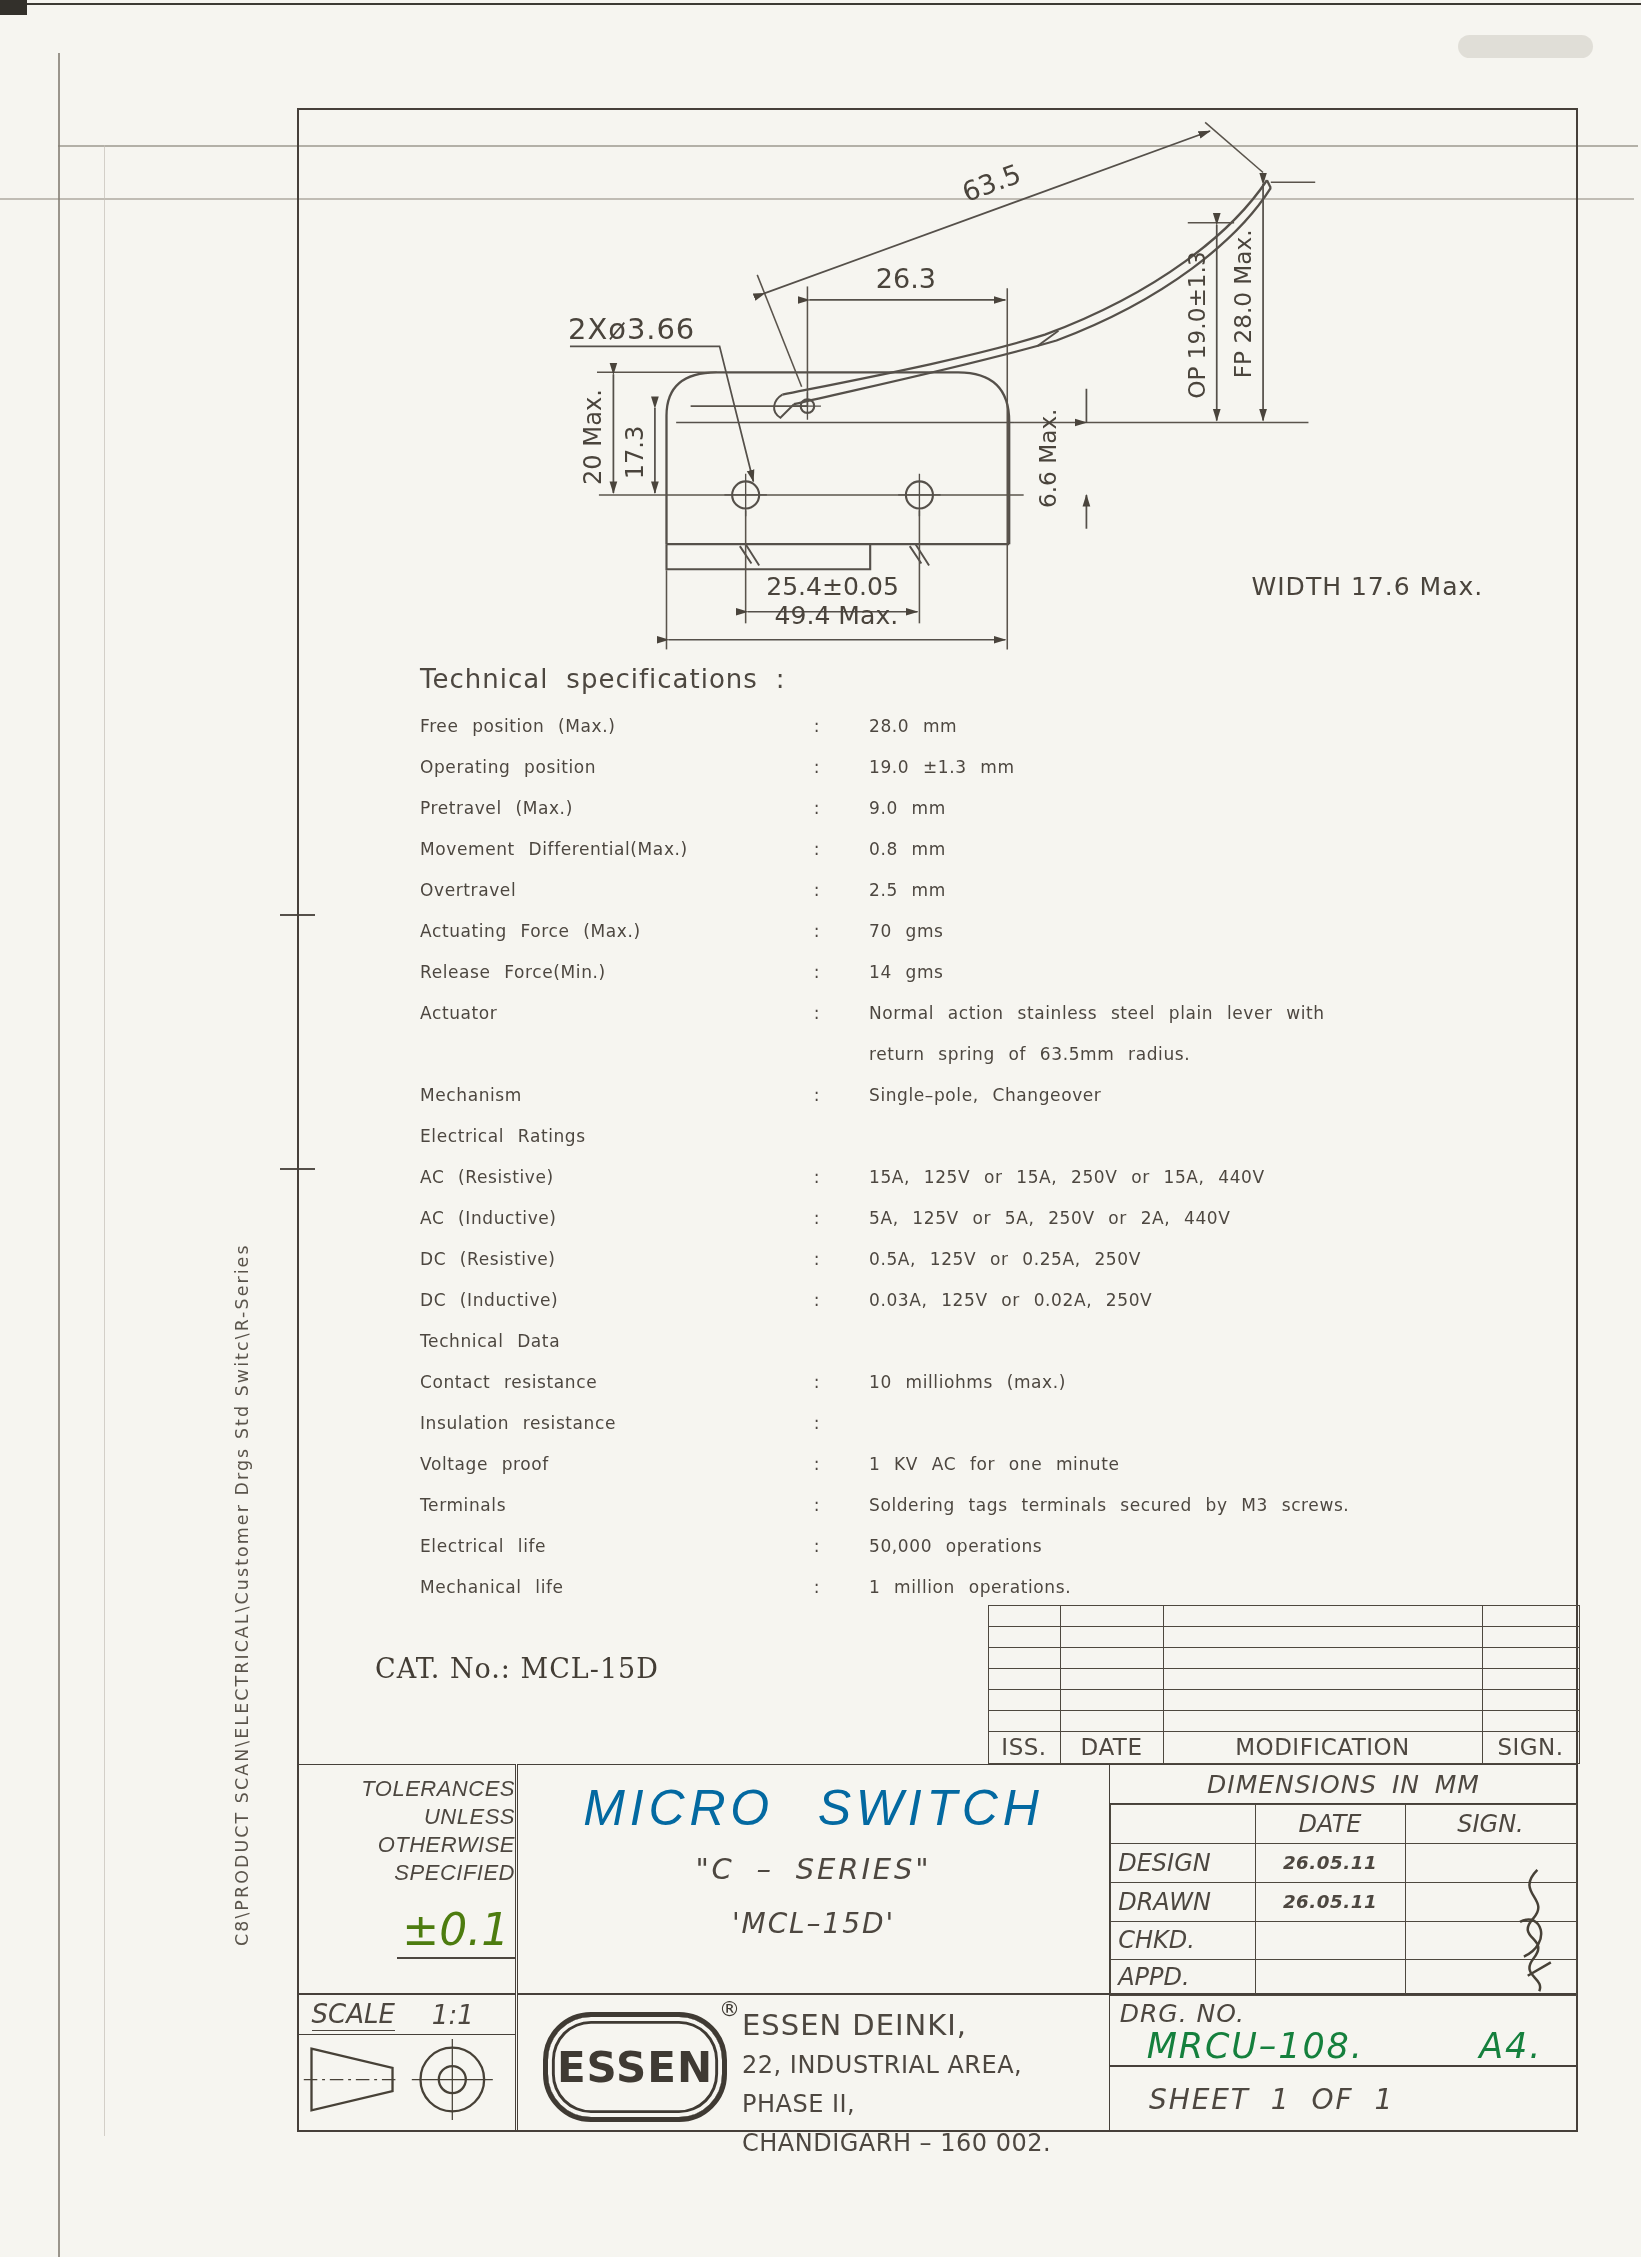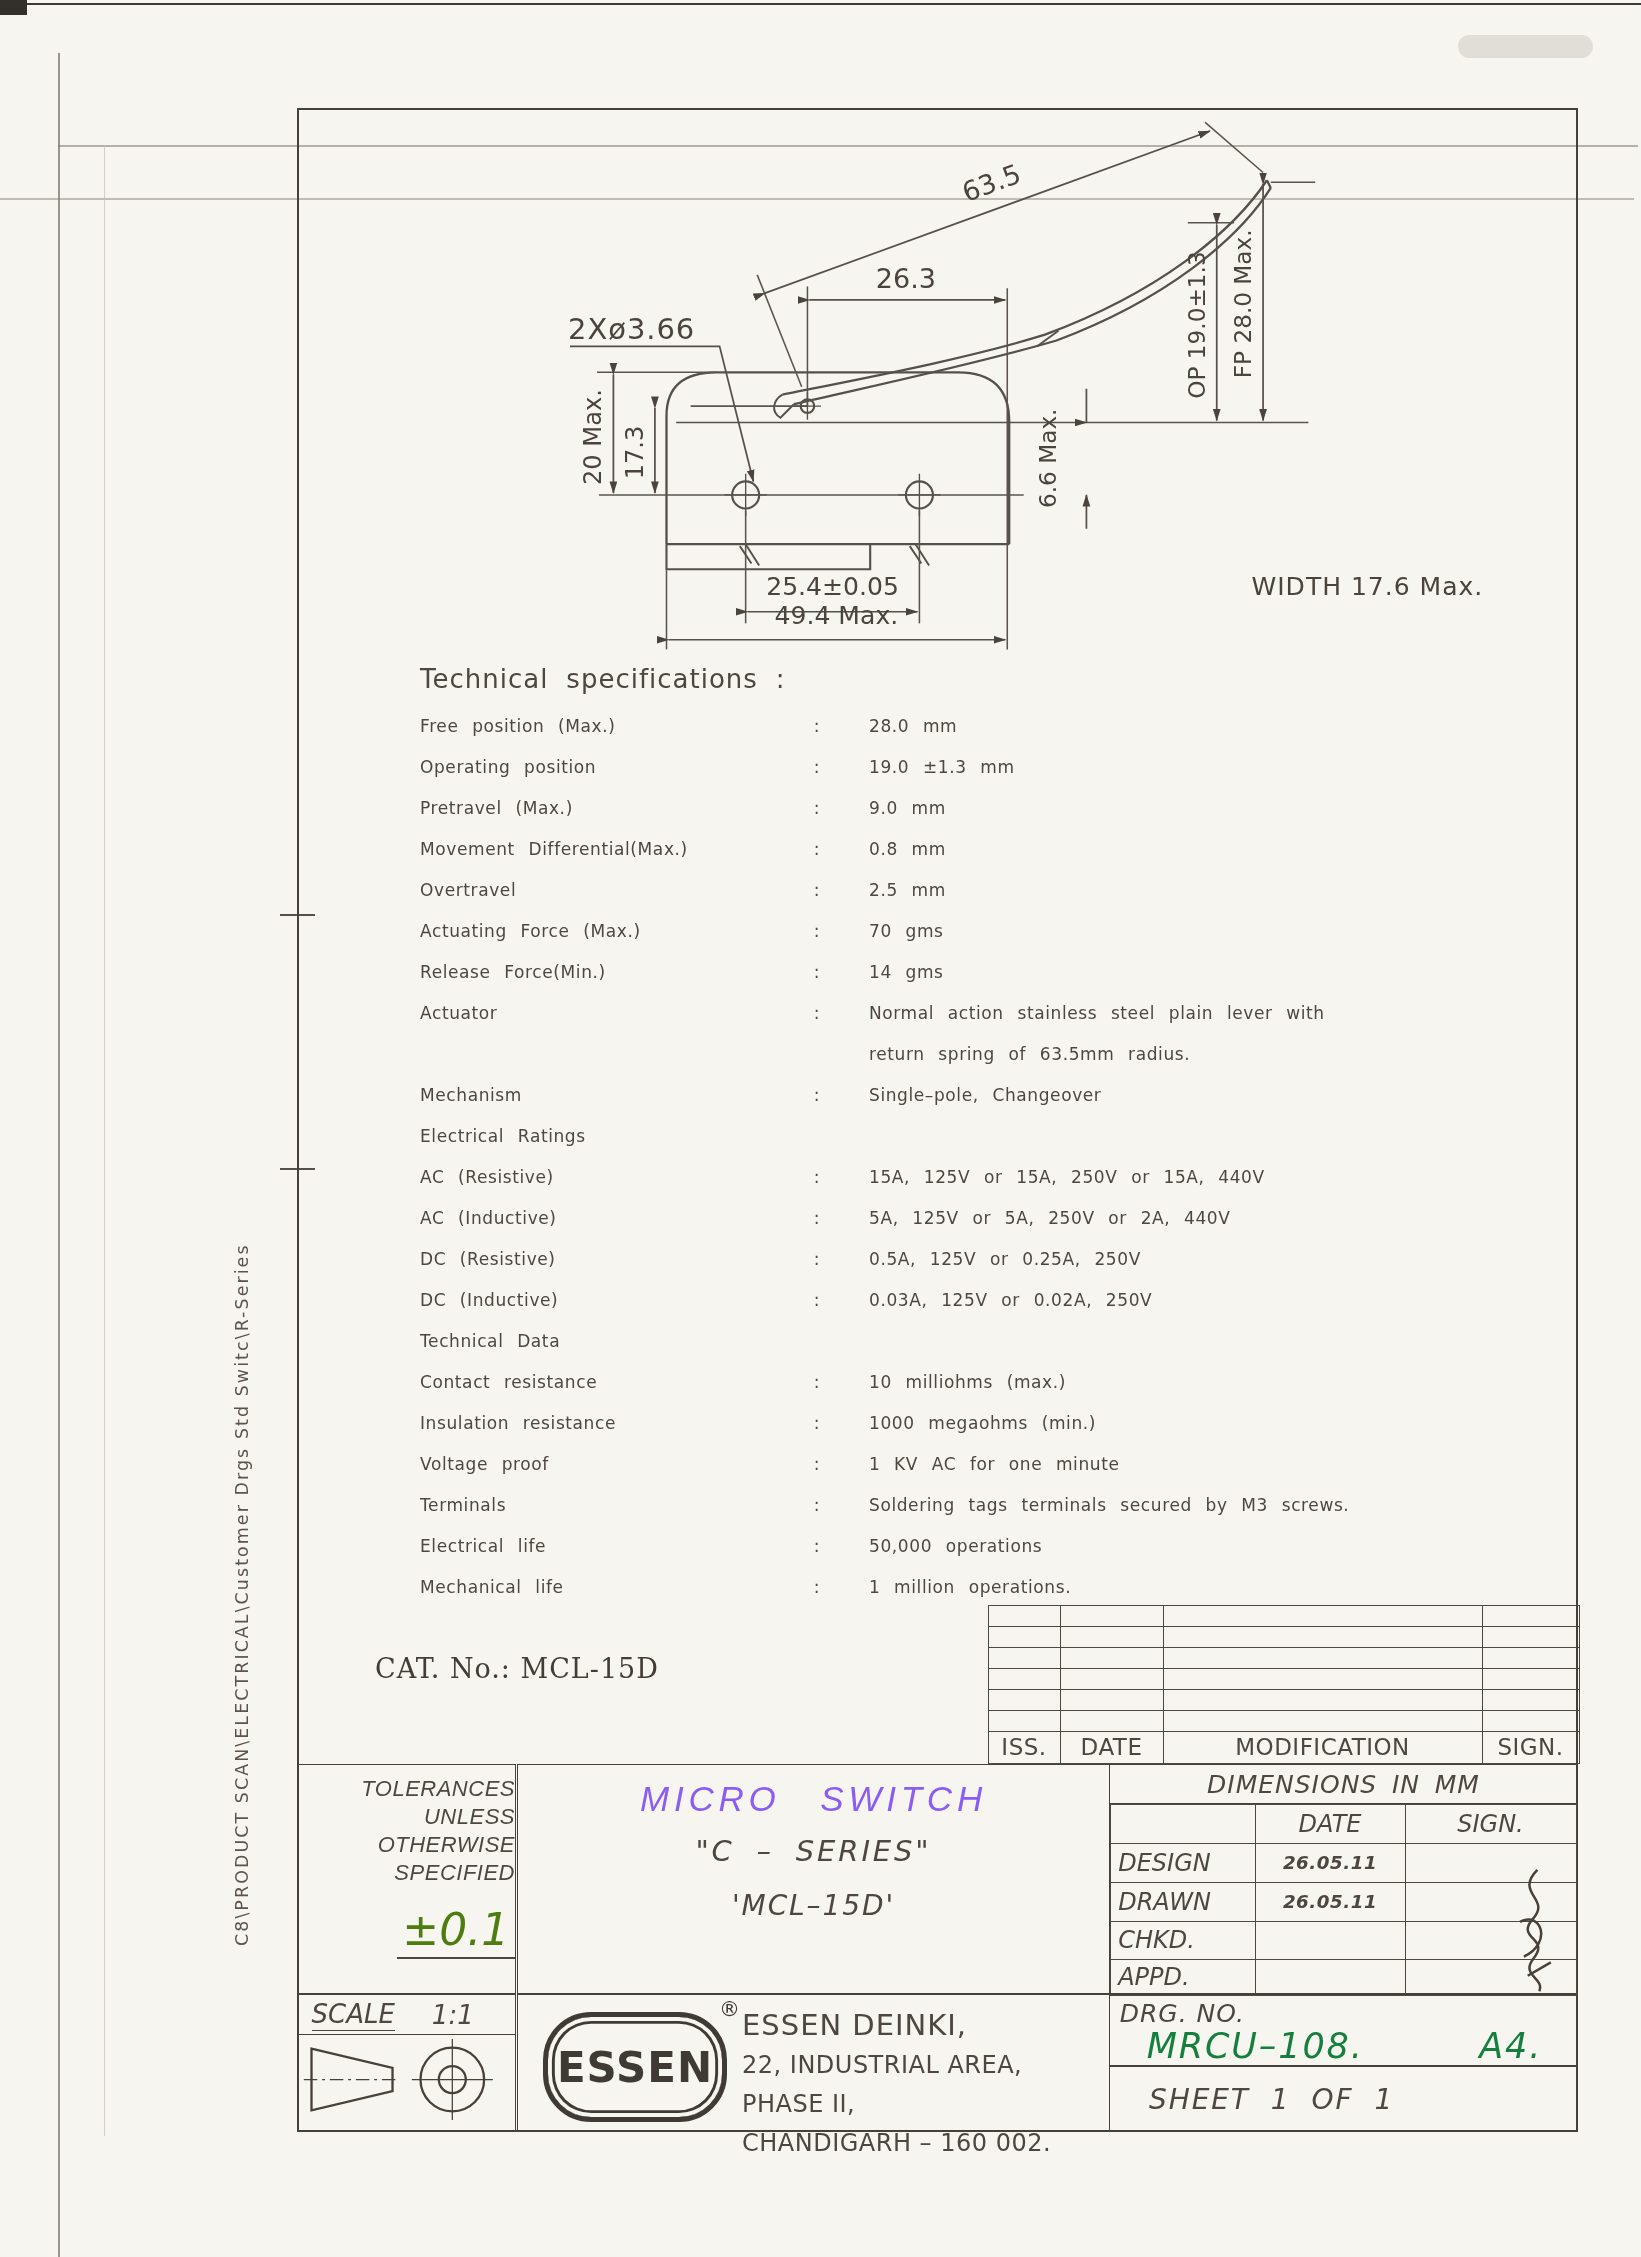--- a/index.html
+++ b/index.html
@@ -36,21 +36,21 @@
          letter-spacing:0.5px;color:#4d4740;}
   .cell{position:absolute;box-sizing:border-box;border:1.9px solid #46403a;}
   .tol-cell{left:297px;top:1764px;width:219px;height:230px;display:flex;flex-direction:column;
          align-items:flex-end;justify-content:flex-start;padding-top:9.7px;}
   .tol-line{font-style:italic;font-family:"Liberation Sans",sans-serif;font-size:22px;
          line-height:28px;color:#4d4740;letter-spacing:0.5px;}
   .tol-val{margin-top:17.4px;font-style:italic;font-size:44px;color:#4d7c0f;
          border-bottom:2.4px solid #4d4740;padding:0 5.8px 1.9px 5.8px;}
   .title-cell{left:517px;top:1764px;width:593px;height:230px;text-align:center;}
   .main-title{margin-top:13.5px;font-style:italic;font-family:"Liberation Sans",sans-serif;
-         font-size:35px;letter-spacing:4.8px;word-spacing:25px;color:#8b5cf6;}
+         font-size:50px;letter-spacing:4.8px;word-spacing:25px;color:#0369a1;}
   .series{margin-top:15.4px;font-style:italic;font-size:29px;letter-spacing:2.9px;word-spacing:9.7px;color:#4d4740;}
   .model{margin-top:21px;font-style:italic;font-size:28px;letter-spacing:1.9px;color:#4d4740;}
   .dims-cell{left:1109px;top:1764px;width:469px;height:230px;}
   .dims-head{height:39px;border-bottom:1.9px solid #46403a;display:flex;align-items:center;
          justify-content:center;font-style:italic;font-size:25px;letter-spacing:1px;
          word-spacing:5.8px;color:#4d4740;box-sizing:border-box;}
   .appr-grid{display:grid;grid-template-columns:145px 150px 171px;grid-template-rows:39px 39px 39px 38px 36px;}
   .appr-cell{border:1px solid #4e483f;margin:-0.5px;display:flex;align-items:center;
          font-style:italic;font-size:24px;color:#4d4740;padding-left:7.7px;box-sizing:border-box;}
   .appr-center{justify-content:center;padding-left:0;}
@@ -256,21 +256,20 @@
         <span class="spec-value"></span>
       </div>
       <div class="spec-row">
         <span class="spec-label">Contact resistance</span>
         <span class="spec-colon">:</span>
         <span class="spec-value">10 milliohms (max.)</span>
       </div>
       <div class="spec-row">
         <span class="spec-label">Insulation resistance</span>
         <span class="spec-colon">:</span>
-        <span class="spec-value">1000 megaohms (min.)</span>
       </div>
       <div class="spec-row">
         <span class="spec-label">Voltage proof</span>
         <span class="spec-colon">:</span>
         <span class="spec-value">1 KV AC for one minute</span>
       </div>
       <div class="spec-row">
         <span class="spec-label">Terminals</span>
         <span class="spec-colon">:</span>
         <span class="spec-value">Soldering tags terminals secured by M3 screws.</span>

